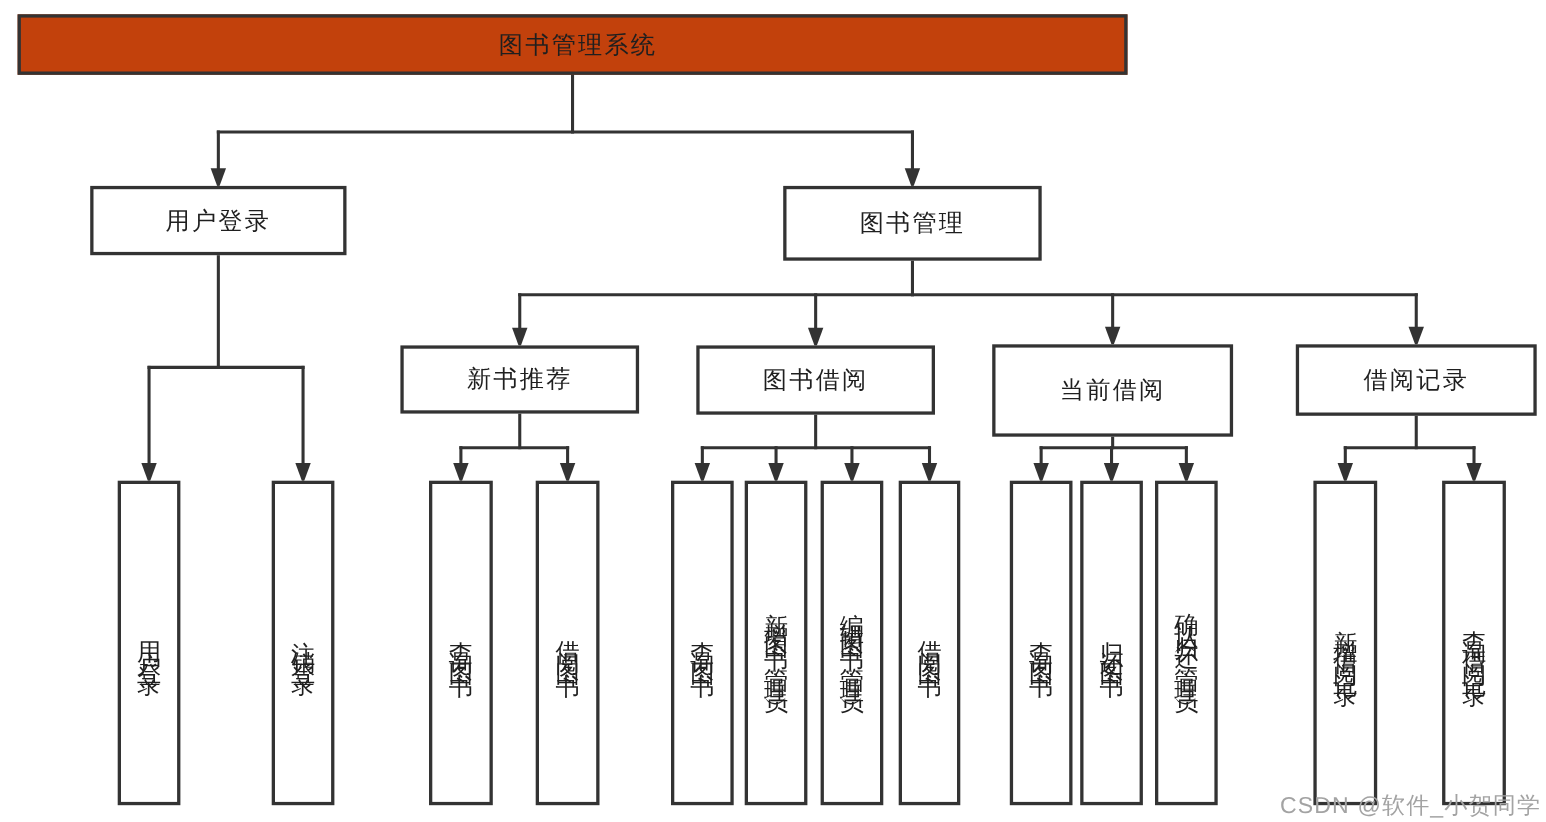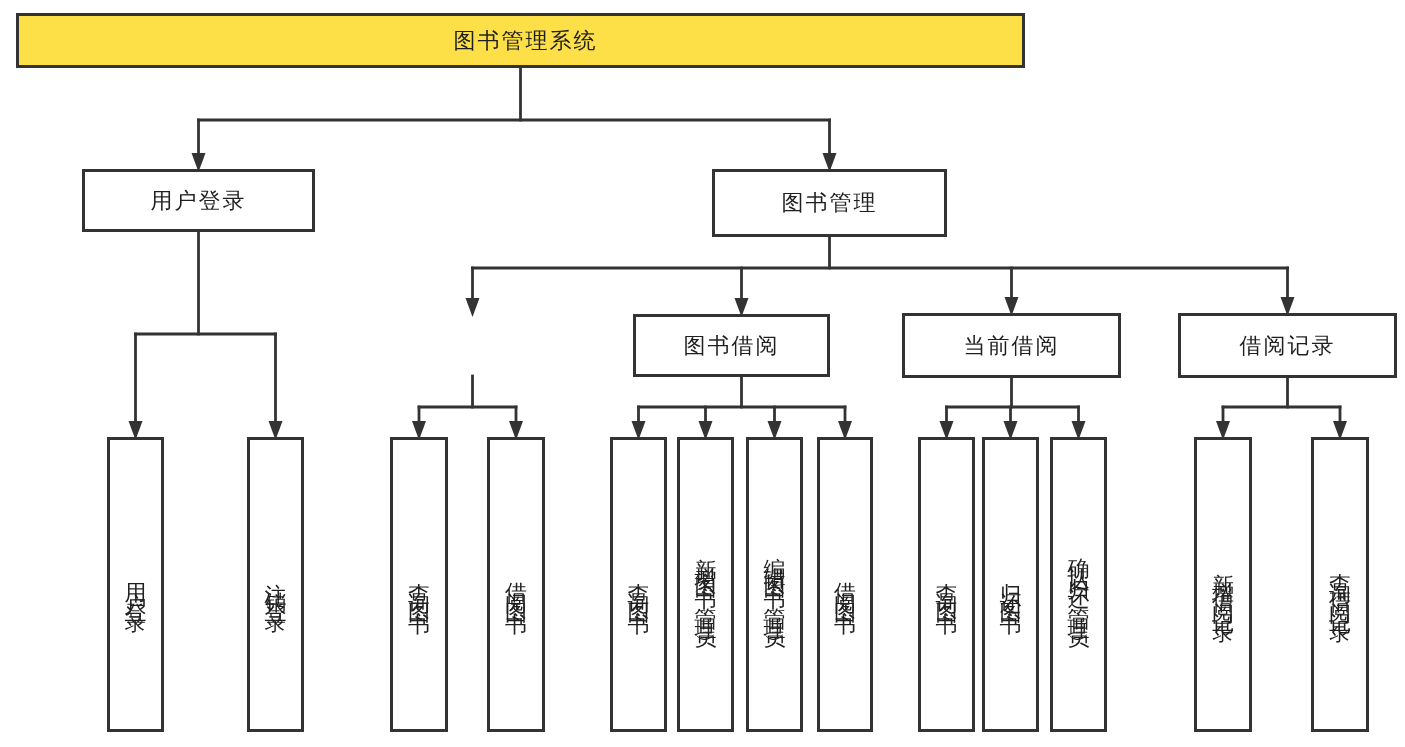--- a/index.html
+++ b/index.html
@@ -98,25 +98,27 @@
       <polygon points="1003.5,421 1017.5,421 1010.5,440" fill="#333333"></polygon>
       <line x1="1078.5" y1="407" x2="1078.5" y2="421" stroke="#333333" stroke-width="2.8" stroke-linecap="square"></line>
       <polygon points="1071.5,421 1085.5,421 1078.5,440" fill="#333333"></polygon>
       <line x1="1287.5" y1="378" x2="1287.5" y2="407" stroke="#333333" stroke-width="2.8" stroke-linecap="square"></line>
       <line x1="1223" y1="407" x2="1340" y2="407" stroke="#333333" stroke-width="2.8" stroke-linecap="square"></line>
       <line x1="1223" y1="407" x2="1223" y2="421" stroke="#333333" stroke-width="2.8" stroke-linecap="square"></line>
       <polygon points="1216,421 1230,421 1223,440" fill="#333333"></polygon>
       <line x1="1340" y1="407" x2="1340" y2="421" stroke="#333333" stroke-width="2.8" stroke-linecap="square"></line>
       <polygon points="1333,421 1347,421 1340,440" fill="#333333"></polygon>
     </svg>
-<div class="node" style="left: 16px; top: 13px; width: 1009px; height: 55px; border-color: rgb(51, 51, 51); background: #fde047; color: rgb(31, 31, 31); padding-left: 10px;">图书管理系统</div>
+  <div id="watermark" style="color: rgb(163, 163, 163);">CSDN @软件_小贺同学</div>
+<div class="node" style="left: 16px; top: 13px; width: 1009px; height: 55px; border-color: rgb(51, 51, 51); background: #c2410c; color: rgb(31, 31, 31); padding-left: 10px;">图书管理系统</div>
     <div class="node" style="left: 82px; top: 169px; width: 233px; height: 63px; border-color: rgb(51, 51, 51); background: rgb(255, 255, 255); color: rgb(31, 31, 31);">用户登录</div>
     <div class="node" style="left: 712px; top: 169px; width: 235px; height: 68px; border-color: rgb(51, 51, 51); background: rgb(255, 255, 255); color: rgb(31, 31, 31);">图书管理</div>
-    <div class="node" style="left: 633px; top: 314px; width: 197px; height: 63px; border-color: rgb(51, 51, 51); background: rgb(255, 255, 255); color: rgb(31, 31, 31);">图书借阅</div>
-    <div class="node" style="left: 902px; top: 313px; width: 219px; height: 65px; border-color: rgb(51, 51, 51); background: rgb(255, 255, 255); color: rgb(31, 31, 31);">当前借阅</div>
+    <div class="node" style="left: 364px; top: 314px; width: 217px; height: 62px; border-color: rgb(51, 51, 51); background: rgb(255, 255, 255); color: rgb(31, 31, 31);">新书推荐</div>
+    <div class="node" style="left: 633px; top: 314px; width: 217px; height: 63px; border-color: rgb(51, 51, 51); background: rgb(255, 255, 255); color: rgb(31, 31, 31);">图书借阅</div>
+    <div class="node" style="left: 902px; top: 313px; width: 219px; height: 84px; border-color: rgb(51, 51, 51); background: rgb(255, 255, 255); color: rgb(31, 31, 31);">当前借阅</div>
     <div class="node" style="left: 1178px; top: 313px; width: 219px; height: 65px; border-color: rgb(51, 51, 51); background: rgb(255, 255, 255); color: rgb(31, 31, 31); font-family: Liberation Mono, monospace;">借阅记录</div>
     <div class="node vertical" style="left: 107px; top: 437px; width: 57px; height: 295px; border-color: rgb(51, 51, 51); background: rgb(255, 255, 255); color: rgb(31, 31, 31);">用户登录</div>
     <div class="node vertical" style="left: 247px; top: 437px; width: 57px; height: 295px; border-color: rgb(51, 51, 51); background: rgb(255, 255, 255); color: rgb(31, 31, 31);">注销登录</div>
     <div class="node vertical" style="left: 390px; top: 437px; width: 58px; height: 295px; border-color: rgb(51, 51, 51); background: rgb(255, 255, 255); color: rgb(31, 31, 31);">查询图书</div>
     <div class="node vertical" style="left: 487px; top: 437px; width: 58px; height: 295px; border-color: rgb(51, 51, 51); background: rgb(255, 255, 255); color: rgb(31, 31, 31);">借阅图书</div>
     <div class="node vertical" style="left: 610px; top: 437px; width: 57px; height: 295px; border-color: rgb(51, 51, 51); background: rgb(255, 255, 255); color: rgb(31, 31, 31);">查询图书</div>
     <div class="node vertical" style="left: 677px; top: 437px; width: 57px; height: 295px; border-color: rgb(51, 51, 51); background: rgb(255, 255, 255); color: rgb(31, 31, 31);">新增图书（管理员）</div>
     <div class="node vertical" style="left: 746px; top: 437px; width: 57px; height: 295px; border-color: rgb(51, 51, 51); background: rgb(255, 255, 255); color: rgb(31, 31, 31);">编辑图书（管理员）</div>
     <div class="node vertical" style="left: 817px; top: 437px; width: 56px; height: 295px; border-color: rgb(51, 51, 51); background: rgb(255, 255, 255); color: rgb(31, 31, 31);">借阅图书</div>
     <div class="node vertical" style="left: 918px; top: 437px; width: 57px; height: 295px; border-color: rgb(51, 51, 51); background: rgb(255, 255, 255); color: rgb(31, 31, 31);">查询图书</div>

